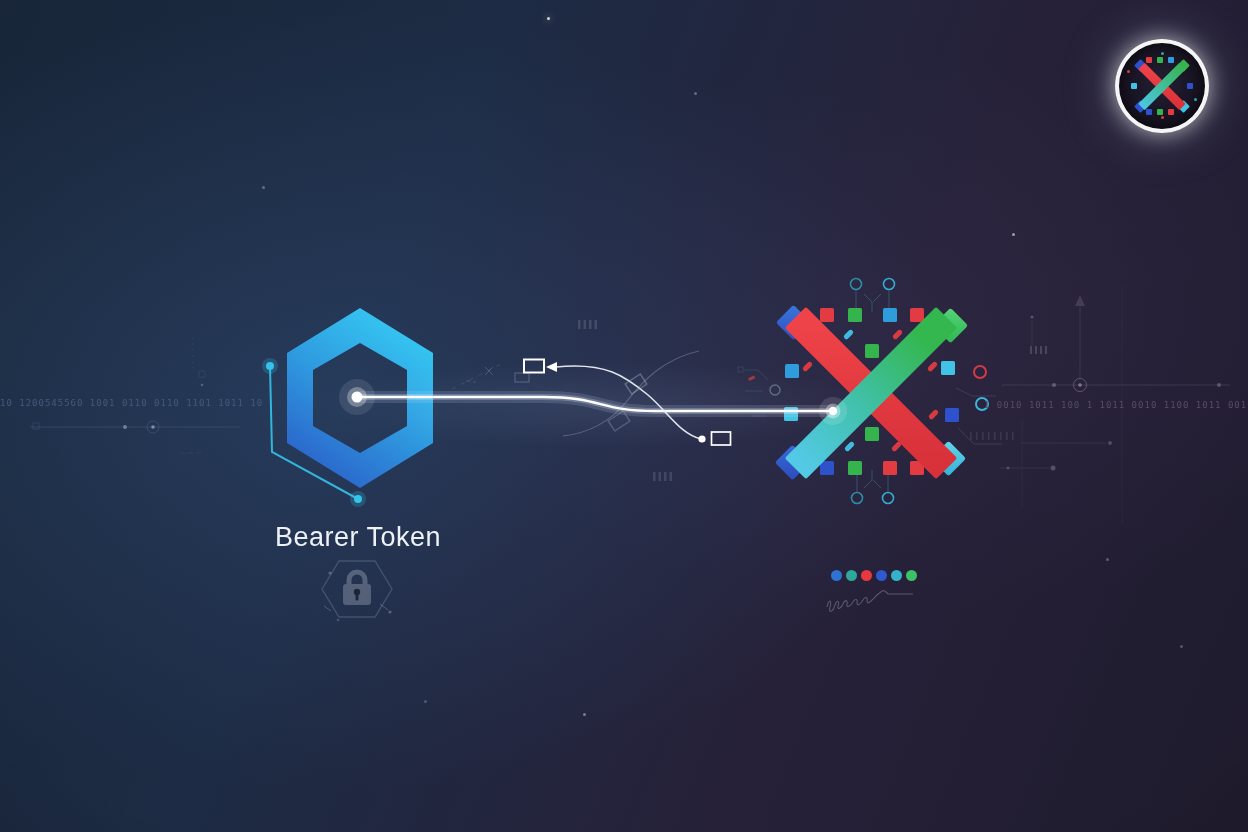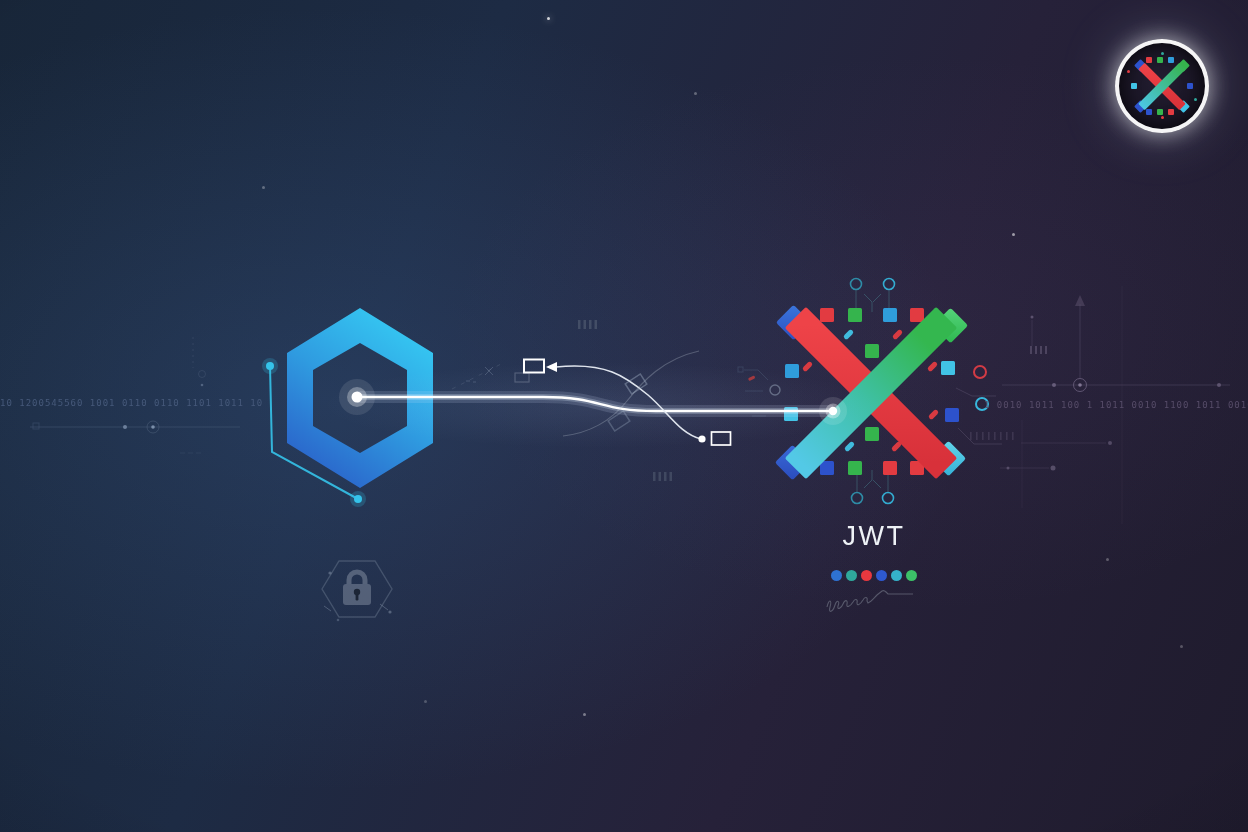--- a/index.html
+++ b/index.html
@@ -206,21 +206,21 @@
     <div class="leaf c-red" style="left:132px;top:57px"></div>
     <div class="leaf c-red" style="left:42px;top:89px"></div>
     <div class="leaf c-red" style="left:167px;top:89px"></div>
     <div class="leaf c-cyn" style="left:84px;top:169px"></div>
     <div class="leaf c-red" style="left:131px;top:169px"></div>
     <div class="leaf c-red" style="left:168px;top:137px"></div>
     <div class="xbar xbar-red"></div>
     <div class="xbar xbar-grn"></div>
   </div>
 
-  <div class="label label-jwt">JWT</div>
+  <div class="label label-bearer">Bearer Token</div>
 
   <div class="bin bin-left">10 1200545560 1001 0110 0110 1101 1011 10</div>
   <div class="bin bin-right">1 0010 1011 100 1 1011 0010 1100 1011 0010 1 100 1011</div>
 
   <svg style="left:318px;top:556px" width="78" height="72" viewBox="0 0 78 72">
     <polygon points="4,33 21,5 57,5 74,33 57,61 21,61" fill="none" stroke="rgba(138,152,172,.32)" stroke-width="1.4"></polygon>
     <path d="M31,28 v-4 a8,8 0 0 1 16,0 v4" fill="none" stroke="rgba(158,168,184,.42)" stroke-width="5"></path>
     <rect x="25" y="28" width="28" height="21" rx="3" fill="rgba(158,168,184,.40)"></rect>
     <circle cx="39" cy="36" r="3.2" fill="#1c2536"></circle>
     <rect x="37.6" y="38" width="2.8" height="6.5" rx="1.2" fill="#1c2536"></rect>

